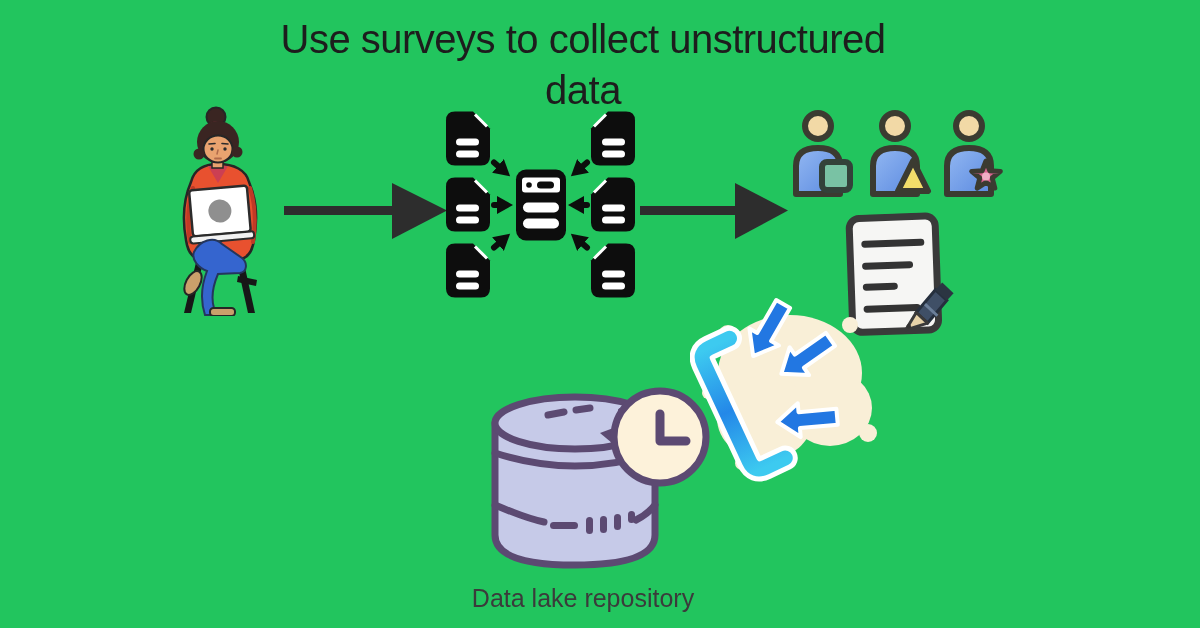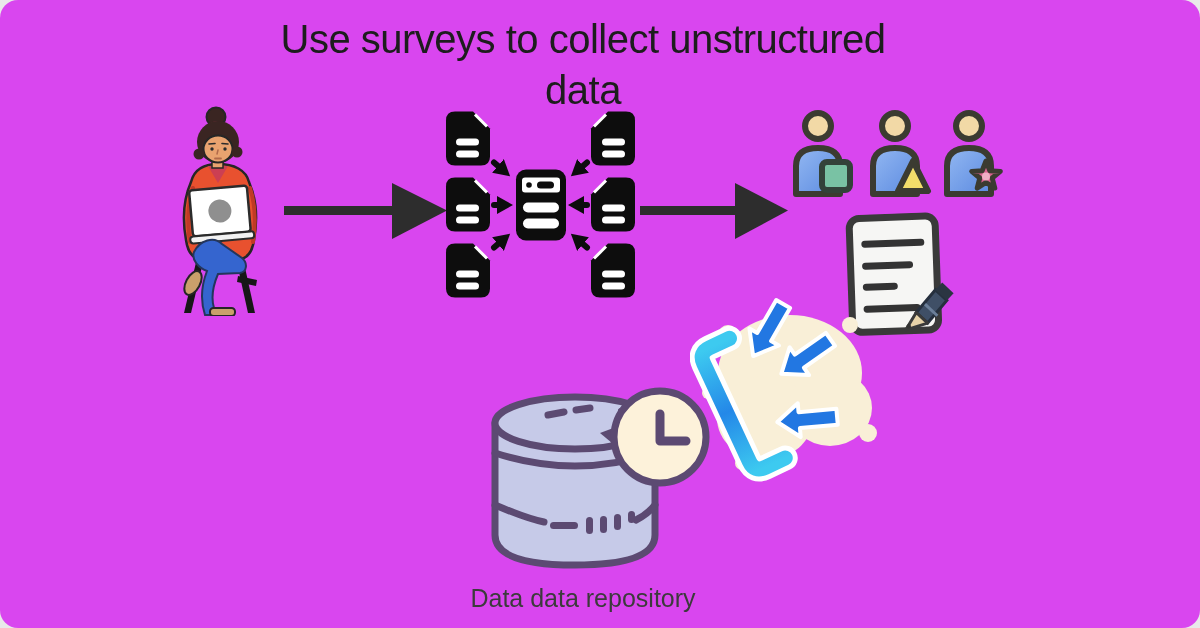--- a/index.html
+++ b/index.html
@@ -1,19 +1,19 @@
 <!DOCTYPE html>
 <html><head>
 <meta charset="utf-8">
 <style>
   html,body{margin:0;padding:0;}
   body{font-family:"Liberation Sans", sans-serif; background:#e9e9e9;}
   .canvas{
-    position:relative; width:1200px; height:628px; background:#d946ef;
-    overflow:hidden; margin:0 auto;border-radius:18px;
+    position:relative; width:1200px; height:628px; background:#22c55e;
+    overflow:hidden; margin:0 auto;
   }
   .abs{position:absolute;}
   .title{
     left:253px; top:14px; width:660px;
     font-size:40px; line-height:1.28; text-align:center;
     color:#1d1d1d; letter-spacing:-0.5px; font-weight:400;
   }
   .caption{
     left:283px; top:584px; width:600px;
     font-size:25px; text-align:center; color:#3b3b3b; font-weight:400;
@@ -249,15 +249,15 @@
       <path d="M131,28 Q136,47 119,53" fill="none" stroke="#5c4a72" stroke-width="6" stroke-linecap="round"></path>
       <polygon points="110,50 126,44 122,60" fill="#5c4a72"></polygon>
 
       <g>
         <circle cx="170" cy="54" r="46" stroke="#5c4a72" stroke-width="7" fill="#fdf2da"></circle>
         <path d="M170,31 L170,58 L196,58" fill="none" stroke="#5c4a72" stroke-width="9" stroke-linecap="round" stroke-linejoin="round"></path>
       </g>
     </svg>
   </div>
 
-  <div class="abs caption">Data data repository</div>
+  <div class="abs caption">Data lake repository</div>
 
 </div>
 
 </body></html>

